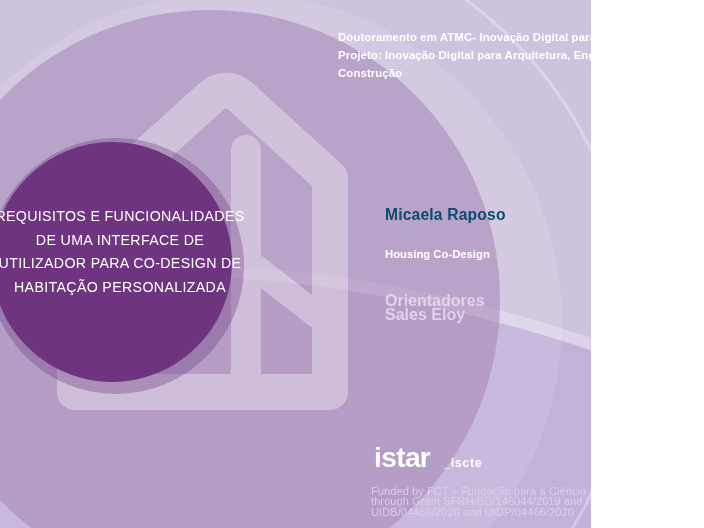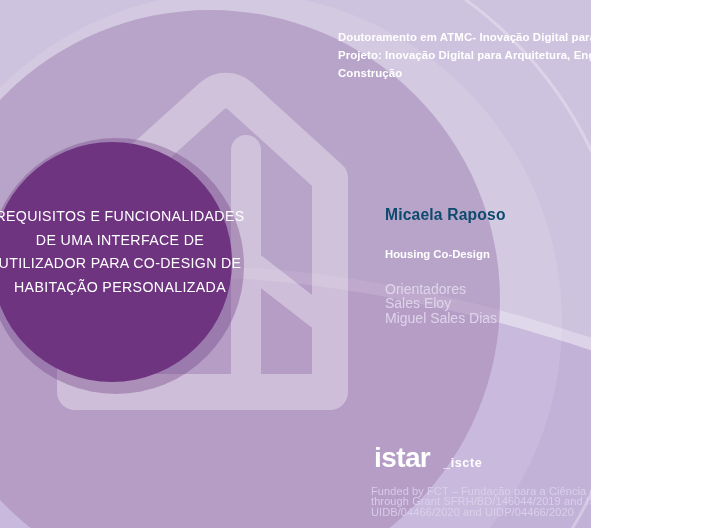--- a/index.html
+++ b/index.html
@@ -69,25 +69,25 @@
     top: 246px;
     width: 310px;
     color: #ffffff;
     font-size: 11.3px;
     font-weight: 600;
     line-height: 17px;
   }
 
   #supervisors {
     left: 385px;
-    top: 282px;
+    top: 294px;
     width: 260px;
     color: #e2d9ee;
-    font-size: 14px;
-    font-weight: 400;
+    font-size: 16px;
+    font-weight: 700;
     line-height: 14.4px;
     opacity: 0.92;
   }
 
   
   #istar-logo {
     left: 374px;
     top: 444px;
     display: flex;
     align-items: baseline;
@@ -215,21 +215,20 @@
 
   <div class="layer" id="author-name">Micaela Raposo</div>
 
   <div class="layer" id="work-titles">
     <div>Housing Co-Design</div>
   </div>
 
   <div class="layer" id="supervisors">
     <div>Orientadores</div>
     <div>Sales Eloy</div>
-    <div>Miguel Sales Dias</div>
   </div>
 
   <div class="layer" id="istar-logo">
     <span class="istar-word">istar</span>
     <span class="istar-sub">_iscte</span>
   </div>
 
   <div class="layer" id="fct-logo">
     <span class="fct-mark">
       <span class="fct-letters">fct</span>

